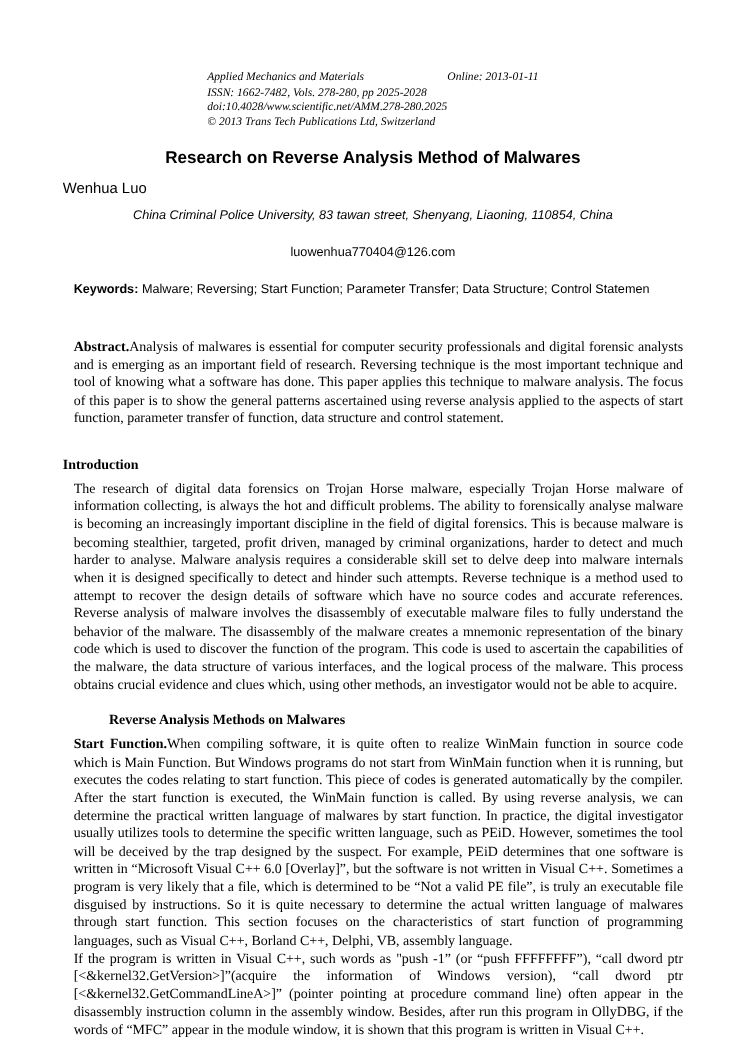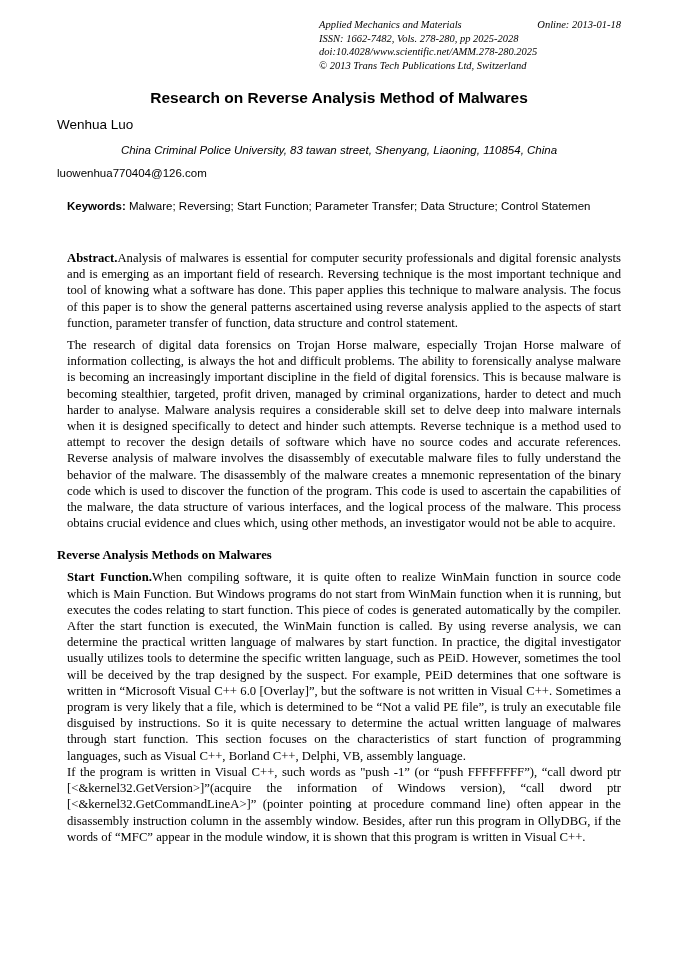--- a/index.html
+++ b/index.html
@@ -8,26 +8,27 @@
     width: 678px;
     height: 959px;
     background: #ffffff;
     color: #000000;
     padding: 18px 57px 0 57px;
     overflow: hidden;
     font-family: "Liberation Serif", serif;
   }
   .header {
     display: flex;
-    justify-content: flex-end;
+    justify-content: center;
     align-items: flex-start;
     font-style: italic;
     font-size: 10.5px;
     line-height: 13.5px;
     font-family: "Liberation Serif", serif;
+    margin-top: 46px;
   }
   .header-left div { white-space: nowrap; }
   .header-right { white-space: nowrap; }
 
   .title {
     margin-top: 16px;
     text-align: center;
     font-family: "Liberation Sans", sans-serif;
     font-weight: bold;
     font-size: 15.5px;
@@ -42,22 +43,22 @@
   }
   .affiliation {
     margin-top: 10px;
     text-align: center;
     font-family: "Liberation Sans", sans-serif;
     font-size: 11.5px;
     line-height: 14px;
     font-style: italic;
   }
   .email {
-    margin-top: 9px;
-    text-align: left;
+    margin-top: 20px;
+    text-align: center;
     font-family: "Liberation Sans", sans-serif;
     font-size: 11.5px;
     line-height: 14px;
   }
   .keywords {
     margin-top: 19px;
     font-family: "Liberation Sans", sans-serif;
     font-size: 11.5px;
     line-height: 15px;
     text-align: justify;
@@ -72,52 +73,53 @@
   }
   .abstract { margin-top: 36px; }
   .sec-heading {
     font-family: "Liberation Serif", serif;
     font-weight: bold;
     font-size: 12.7px;
     line-height: 16px;
     margin: 0;
   }
   .sec-heading.intro { margin-top: 26px; }
-  .sec-heading.methods { margin-top: 16px; }
+  .sec-heading.methods { margin-top: 16px; margin-left: 42px; }
   p { margin: 0; padding-left: 10px; }
   .after-heading { margin-top: 6px; }
   b.runin { font-weight: bold; }
 </style>
 </head>
 <body>
 
 <div class="page">
 
   <div class="header">
     <div class="header-left">
       <div>Applied Mechanics and Materials</div>
       <div>ISSN: 1662-7482, Vols. 278-280, pp 2025-2028</div>
       <div>doi:10.4028/www.scientific.net/AMM.278-280.2025</div>
       <div>© 2013 Trans Tech Publications Ltd, Switzerland</div>
     </div>
-    <div class="header-right">Online: 2013-01-18</div>
+    <div class="header-right">Online: 2013-01-11</div>
   </div>
 
   <div class="title">Research on Reverse Analysis Method of Malwares</div>
 
   <div class="author">Wenhua Luo</div>
 
   <div class="affiliation">China Criminal Police University, 83 tawan street, Shenyang, Liaoning, 110854, China</div>
 
   <div class="email">luowenhua770404@126.com</div>
 
   <p class="keywords"><b>Keywords:</b> <span>Malware; Reversing; Start Function; Parameter Transfer; Data Structure; Control Statemen</span></p>
 
   <p class="body-text abstract"><b class="runin">Abstract.</b><span>Analysis of malwares is essential for computer security professionals and digital forensic analysts and is emerging as an important field of research. Reversing technique is the most important technique and tool of knowing what a software has done. This paper applies this technique to malware analysis. The focus of this paper is to show the general patterns ascertained using reverse analysis applied to the aspects of start function, parameter transfer of function, data structure and control statement.</span></p>
 
+  <h3 class="sec-heading intro">Introduction</h3>
 
   <p class="body-text after-heading">The research of digital data forensics on Trojan Horse malware, especially Trojan Horse malware of information collecting, is always the hot and difficult problems. The ability to forensically analyse malware is becoming an increasingly important discipline in the field of digital forensics. This is because malware is becoming stealthier, targeted, profit driven, managed by criminal organizations, harder to detect and much harder to analyse. Malware analysis requires a considerable skill set to delve deep into malware internals when it is designed specifically to detect and hinder such attempts. Reverse technique is a method used to attempt to recover the design details of software which have no source codes and accurate references. Reverse analysis of malware involves the disassembly of executable malware files to fully understand the behavior of the malware. The disassembly of the malware creates a mnemonic representation of the binary code which is used to discover the function of the program. This code is used to ascertain the capabilities of the malware, the data structure of various interfaces, and the logical process of the malware. This process obtains crucial evidence and clues which, using other methods, an investigator would not be able to acquire.</p>
 
   <h3 class="sec-heading methods">Reverse Analysis Methods on Malwares</h3>
 
   <p class="body-text after-heading"><b class="runin">Start Function.</b><span>When compiling software, it is quite often to realize WinMain function in source code which is Main Function. But Windows programs do not start from WinMain function when it is running, but executes the codes relating to start function. This piece of codes is generated automatically by the compiler. After the start function is executed, the WinMain function is called. By using reverse analysis, we can determine the practical written language of malwares by start function. In practice, the digital investigator usually utilizes tools to determine the specific written language, such as PEiD. However, sometimes the tool will be deceived by the trap designed by the suspect. For example, PEiD determines that one software is written in “Microsoft Visual C++ 6.0 [Overlay]”, but the software is not written in Visual C++. Sometimes a program is very likely that a file, which is determined to be “Not a valid PE file”, is truly an executable file disguised by instructions. So it is quite necessary to determine the actual written language of malwares through start function. This section focuses on the characteristics of start function of programming languages, such as Visual C++, Borland C++, Delphi, VB, assembly language.</span></p>
 
   <p class="body-text">If the program is written in Visual C++, such words as "push -1” (or “push FFFFFFFF”), “call dword ptr [&lt;&amp;kernel32.GetVersion&gt;]”(acquire the information of Windows version), “call dword ptr [&lt;&amp;kernel32.GetCommandLineA&gt;]” (pointer pointing at procedure command line) often appear in the disassembly instruction column in the assembly window. Besides, after run this program in OllyDBG, if the words of “MFC” appear in the module window, it is shown that this program is written in Visual C++.</p>
 
 </div>

